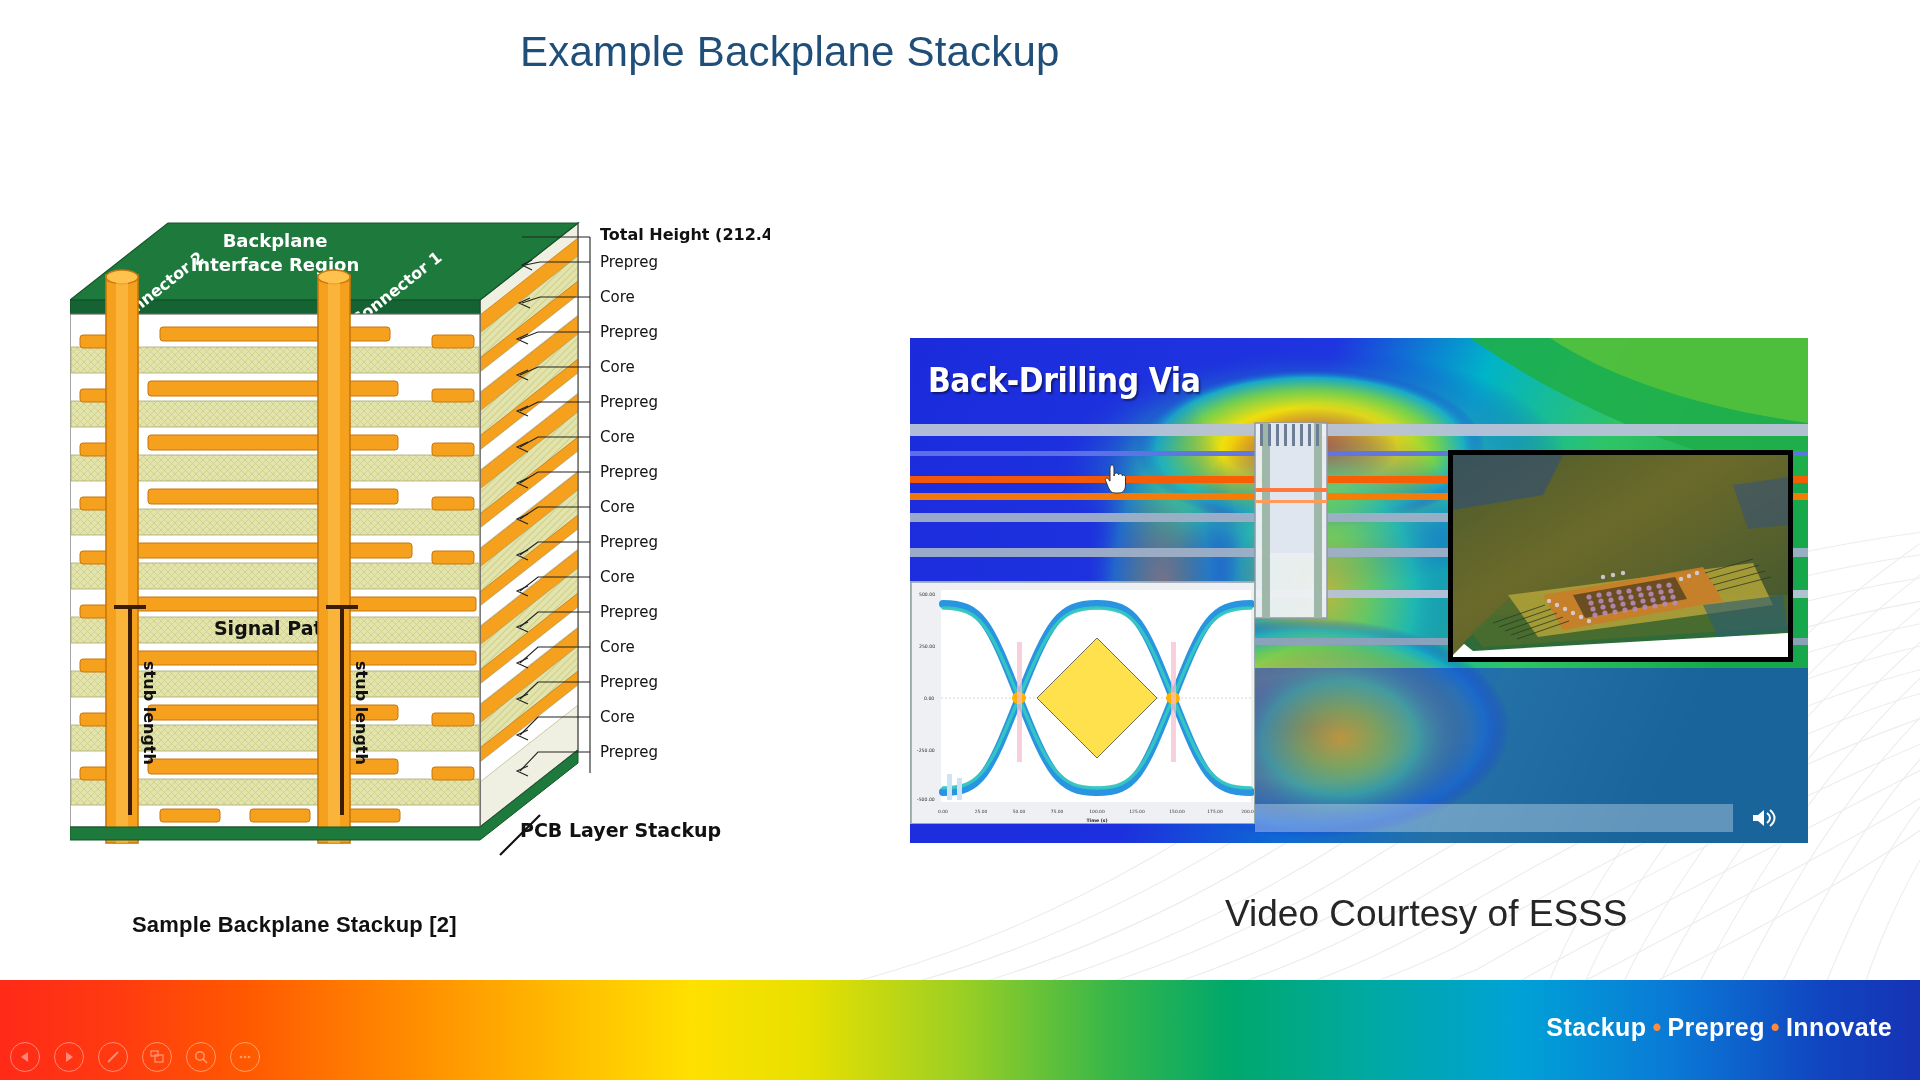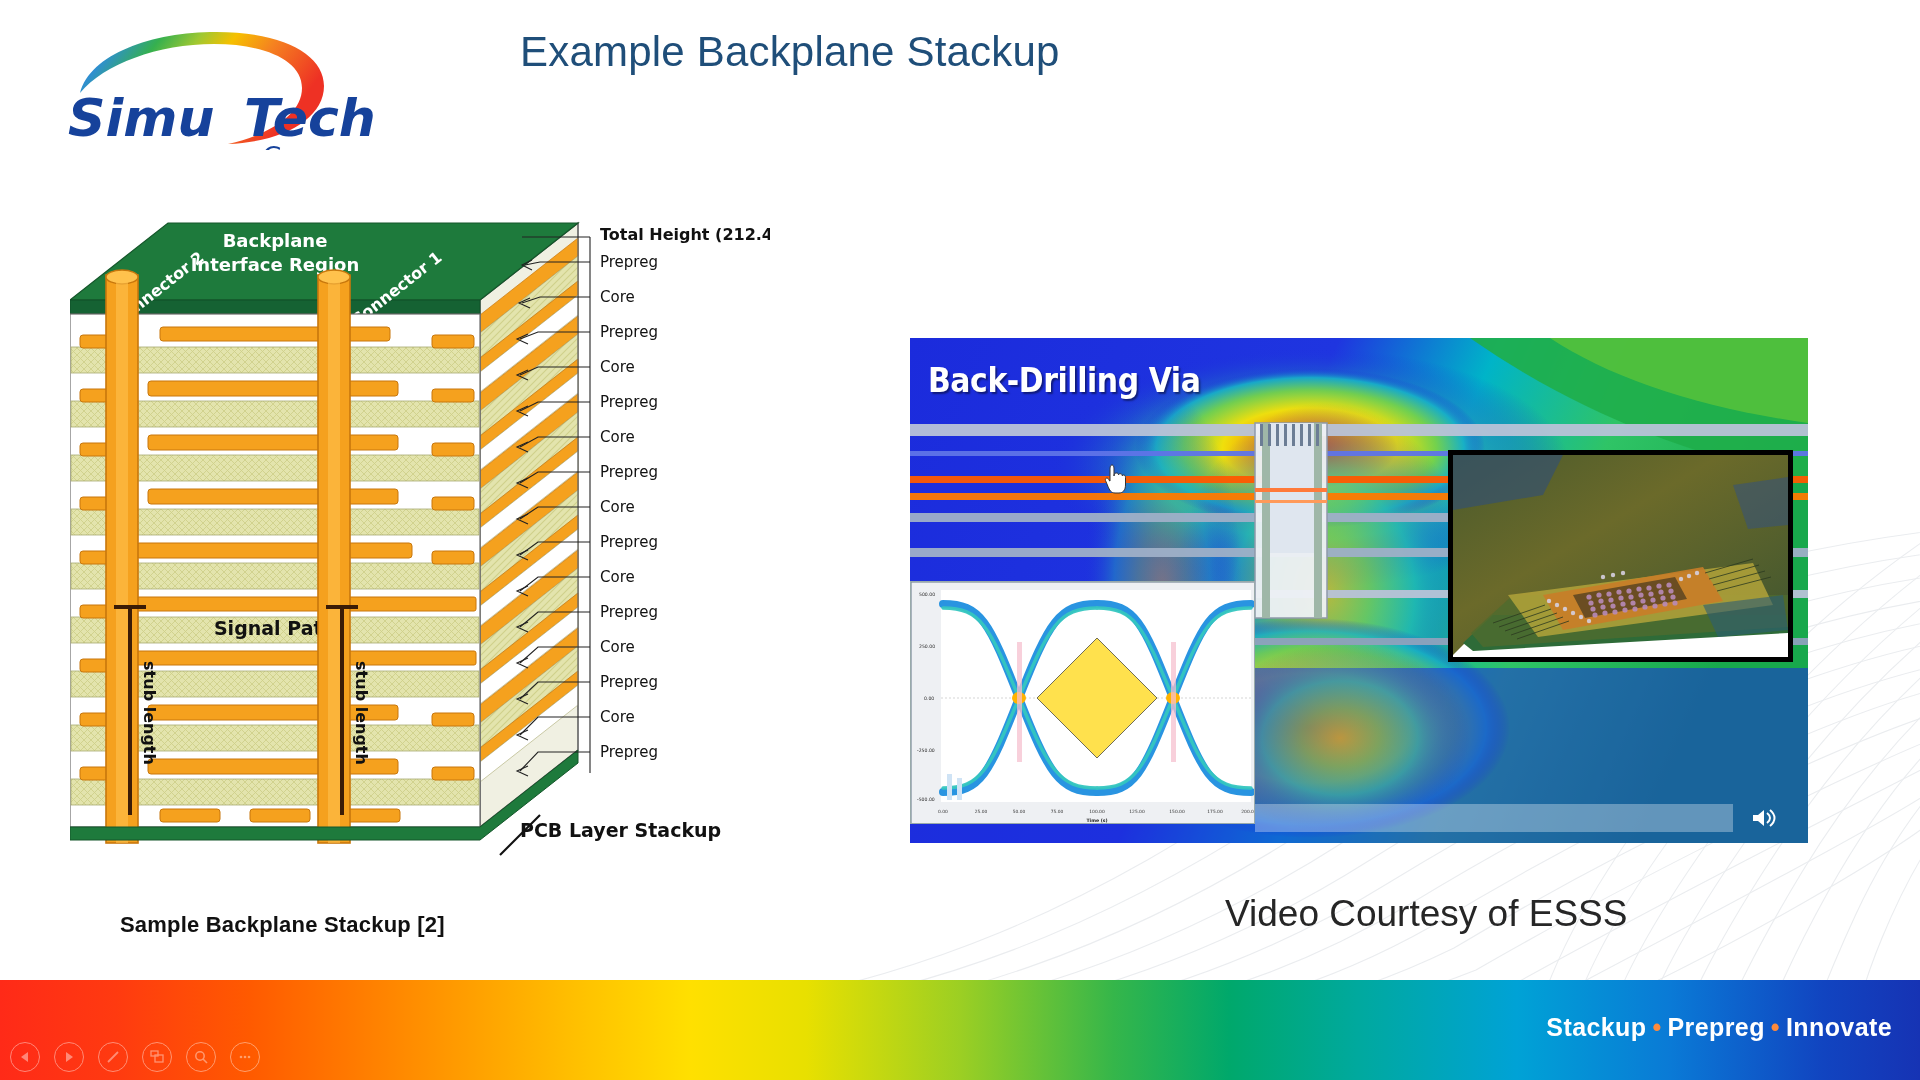--- a/index.html
+++ b/index.html
@@ -39,21 +39,21 @@
   }
 
   
   .fig-left {
     position: absolute; left: 70px; top: 215px;
     width: 700px; height: 670px;
   }
   .fig-left svg { display: block; }
 
   .cap-left {
-    position: absolute; left: 120px; top: 912px;
+    position: absolute; left: 132px; top: 912px;
     font-size: 22px; font-weight: bold; color: #111;
     letter-spacing: .2px;
   }
 
   
   .video {
     position: absolute; left: 910px; top: 338px;
     width: 898px; height: 505px;
     overflow: hidden;
     background: #1b2bdc;
@@ -168,42 +168,20 @@
       <path d="M1270,72 C 1200,128 1128,200 1060,292 C 992,384 948,460 932,520"></path>
       <path d="M1270,105 C 1208,158 1144,224 1082,312 C 1020,400 982,470 968,520"></path>
       <path d="M1270,140 C 1216,188 1160,250 1106,332 C 1052,414 1018,480 1006,520"></path>
       <path d="M1270,178 C 1226,220 1178,276 1132,352 C 1086,428 1056,490 1046,520"></path>
       <path d="M1270,218 C 1234,254 1196,304 1158,372 C 1120,440 1096,498 1088,520"></path>
       <path d="M1270,262 C 1244,292 1214,334 1186,394 C 1158,454 1140,504 1134,520"></path>
       <path d="M1270,310 C 1252,334 1232,370 1212,418 C 1192,466 1182,508 1180,520"></path>
     </g>
   </svg>
 
-  <div class="logo">
-    <svg width="330" height="120" viewBox="0 0 330 120">
-      <defs>
-        <linearGradient id="swoosh" x1="0" y1="0" x2="1" y2="0.35">
-          <stop offset="0%" stop-color="#1256b0"></stop>
-          <stop offset="16%" stop-color="#2f8fd0"></stop>
-          <stop offset="31%" stop-color="#35b04f"></stop>
-          <stop offset="45%" stop-color="#9ec832"></stop>
-          <stop offset="58%" stop-color="#f6c000"></stop>
-          <stop offset="74%" stop-color="#f58220"></stop>
-          <stop offset="100%" stop-color="#ee3124"></stop>
-        </linearGradient>
-      </defs>
-
-      <path d="M14,63 C24,24 86,2 150,2 C 218,2 258,25 258,56 C 258,88 218,112 162,114
-               C 205,104 236,84 236,58 C 236,30 198,14 148,14 C 92,14 38,34 14,63 Z" fill="url(#swoosh)"></path>
-
-      <text x="2" y="106" font-family="'DejaVu Sans',sans-serif" font-size="52" font-weight="bold" font-style="italic" fill="#16429b">Simu</text>
-      <text x="178" y="106" font-family="'DejaVu Sans',sans-serif" font-size="52" font-weight="bold" font-style="italic" fill="#16429b">Tech</text>
-      <text x="196" y="134" font-family="'DejaVu Sans',sans-serif" font-size="25" font-style="italic" fill="#16429b">Group.com</text>
-    </svg>
-  </div>
 
   <div class="slide-title">Example Backplane Stackup</div>
 
   <div class="fig-left">
     <svg width="700" height="670" viewBox="0 0 700 670">
       <defs>
         <pattern id="hatch" width="7" height="7" patternUnits="userSpaceOnUse">
           <rect width="7" height="7" fill="#e3e4ad"></rect>
           <path d="M0,7 L7,0 M-1,1 L1,-1 M6,8 L8,6" stroke="#cfd08a" stroke-width="1.1"></path>
         </pattern>

